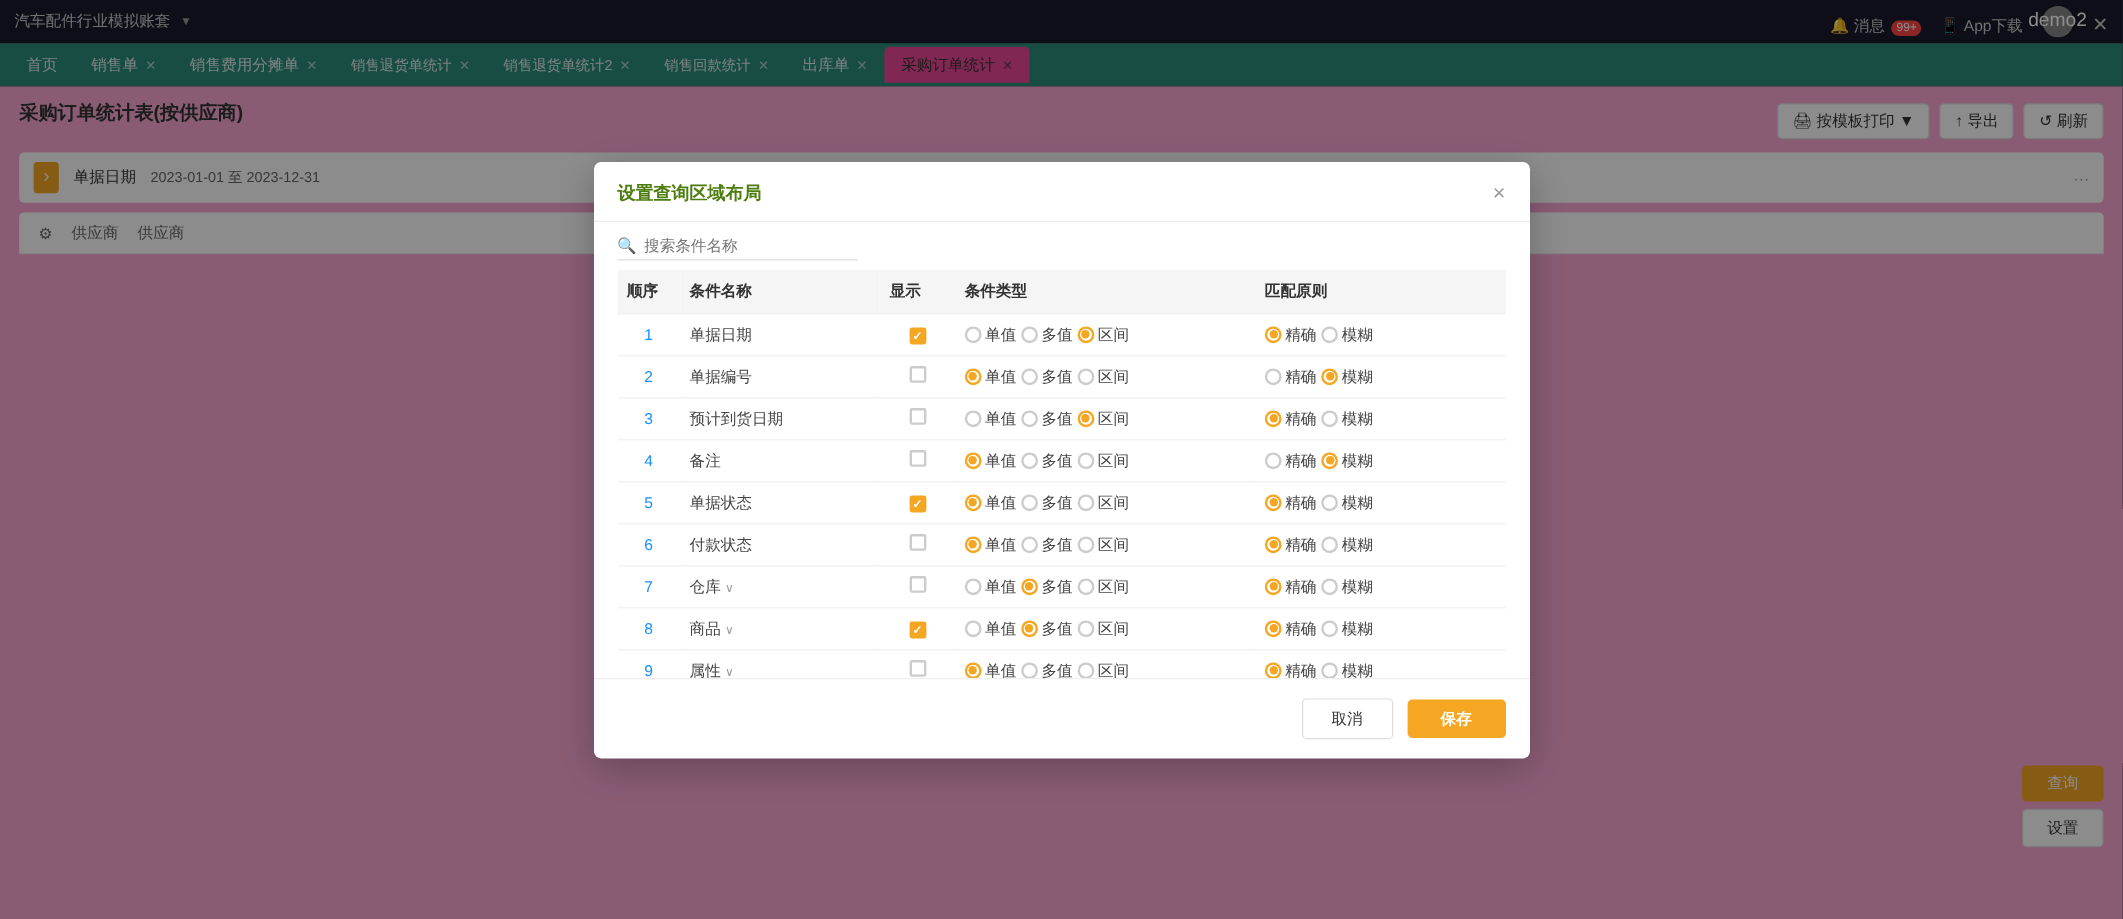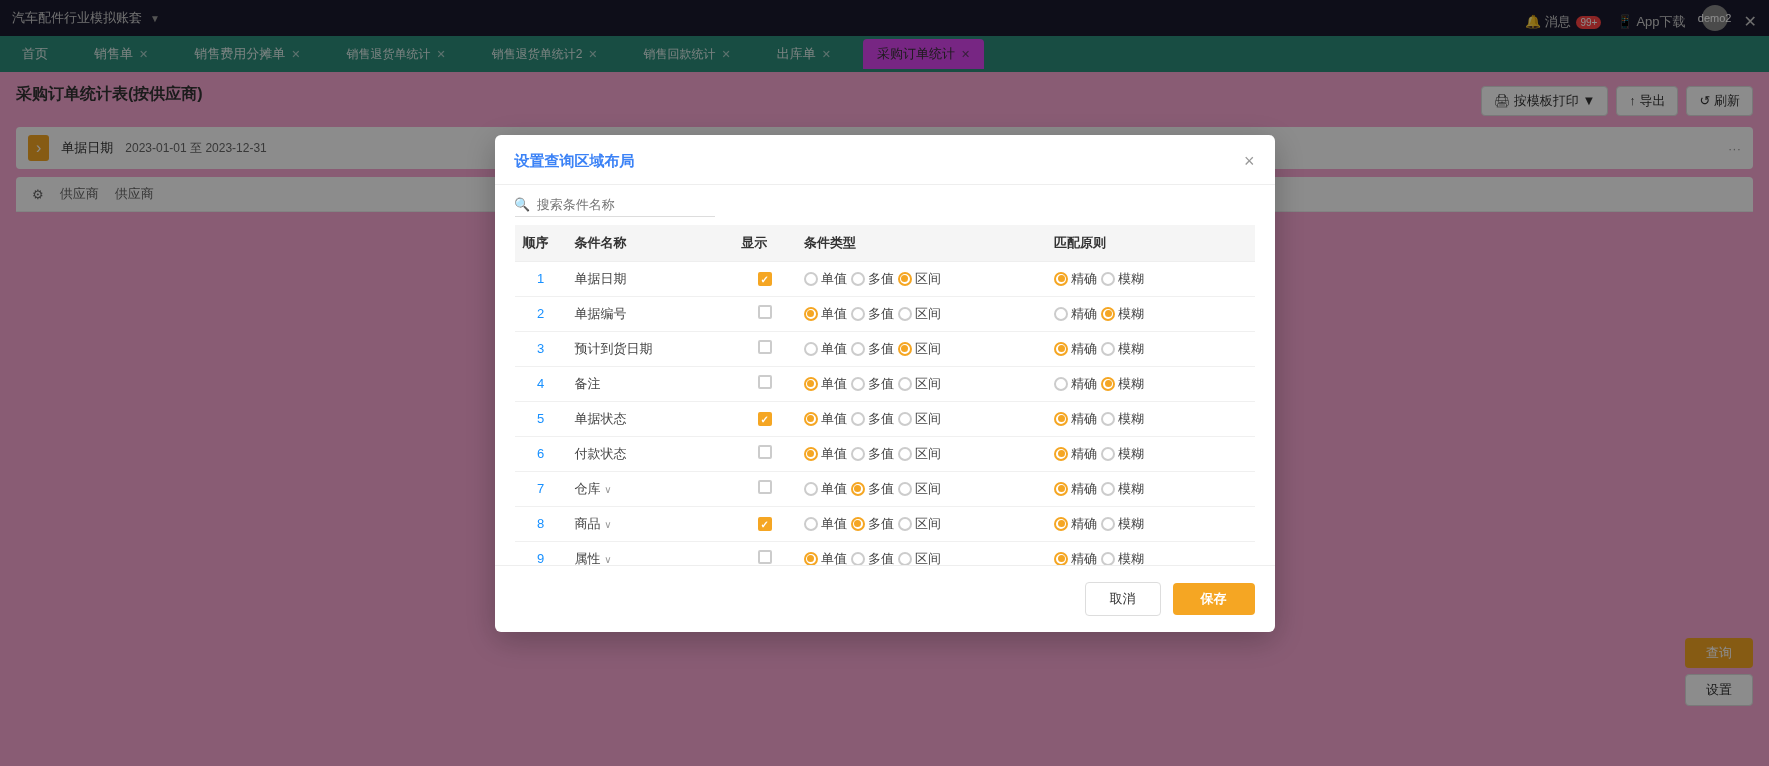--- a/index.html
+++ b/index.html
@@ -11,46 +11,46 @@
       height: 36px;
       display: flex;
       align-items: center;
       justify-content: space-between;
       padding: 0 12px;
       color: #ccc;
     }
     .top-nav-left { font-size: 13px; color: #ccc; display: flex; align-items: center; gap: 6px; }
     .top-nav-right { display: flex; align-items: flex-end; gap: 16px; font-size: 13px; color: #ccc; }
     .nav-badge { background: #ff4444; color: white; border-radius: 10px; font-size: 10px; padding: 1px 4px; margin-left: 2px; }
-    .nav-avatar { width: 26px; height: 26px; border-radius: 50%; background: #888; display: inline-flex; align-items: center; justify-content: center; color: white; font-size: 11px; }
+    .nav-avatar { width: 26px; height: 26px; border-radius: 50%; background: #888; display: inline-flex; align-items: center; justify-content: center; color: white; font-size: 16px; }
     .top-close-btn { color: #ccc; cursor: pointer; font-size: 16px; }
 
     
     .tab-bar {
       background: #2d8c7a;
       height: 36px;
       display: flex;
       align-items: center;
       padding: 0 0 0 8px;
-      gap: 18px;
+      gap: 0;
       overflow: hidden;
     }
     .tab-item {
       padding: 6px 14px;
       font-size: 13px;
       color: rgba(255,255,255,0.85);
       cursor: pointer;
       border-radius: 4px 4px 0 0;
       display: flex;
       align-items: center;
       gap: 6px;
       white-space: nowrap;
     }
     .tab-item.active {
-      background: #d946ef;
+      background: #ec4899;
       color: #333;
     }
     .tab-close { font-size: 11px; color: inherit; opacity: 0.7; }
 
     
     .page-content {
       background: #f9a8d4;
       padding: 12px 16px;
       min-height: calc(766px - 72px);
     }
@@ -103,21 +103,21 @@
       flex-direction: column;
       box-shadow: 0 8px 32px rgba(0,0,0,0.25);
     }
     .modal-header {
       display: flex;
       align-items: center;
       justify-content: space-between;
       padding: 16px 20px 12px;
       border-bottom: 1px solid #eee;
     }
-    .modal-title { font-size: 15px; font-weight: bold; color: #3b82f6; }
+    .modal-title { font-size: 15px; font-weight: bold; color: #4d7c0f; }
     .modal-close { cursor: pointer; color: #999; font-size: 18px; border: none; background: none; }
 
     
     .modal-tabs { display: flex; gap: 0; padding: 12px 20px 0; border-bottom: 2px solid #eee; }
     .modal-tab {
       padding: 8px 16px;
       font-size: 13px;
       color: #666;
       cursor: pointer;
       border-bottom: 2px solid transparent;

